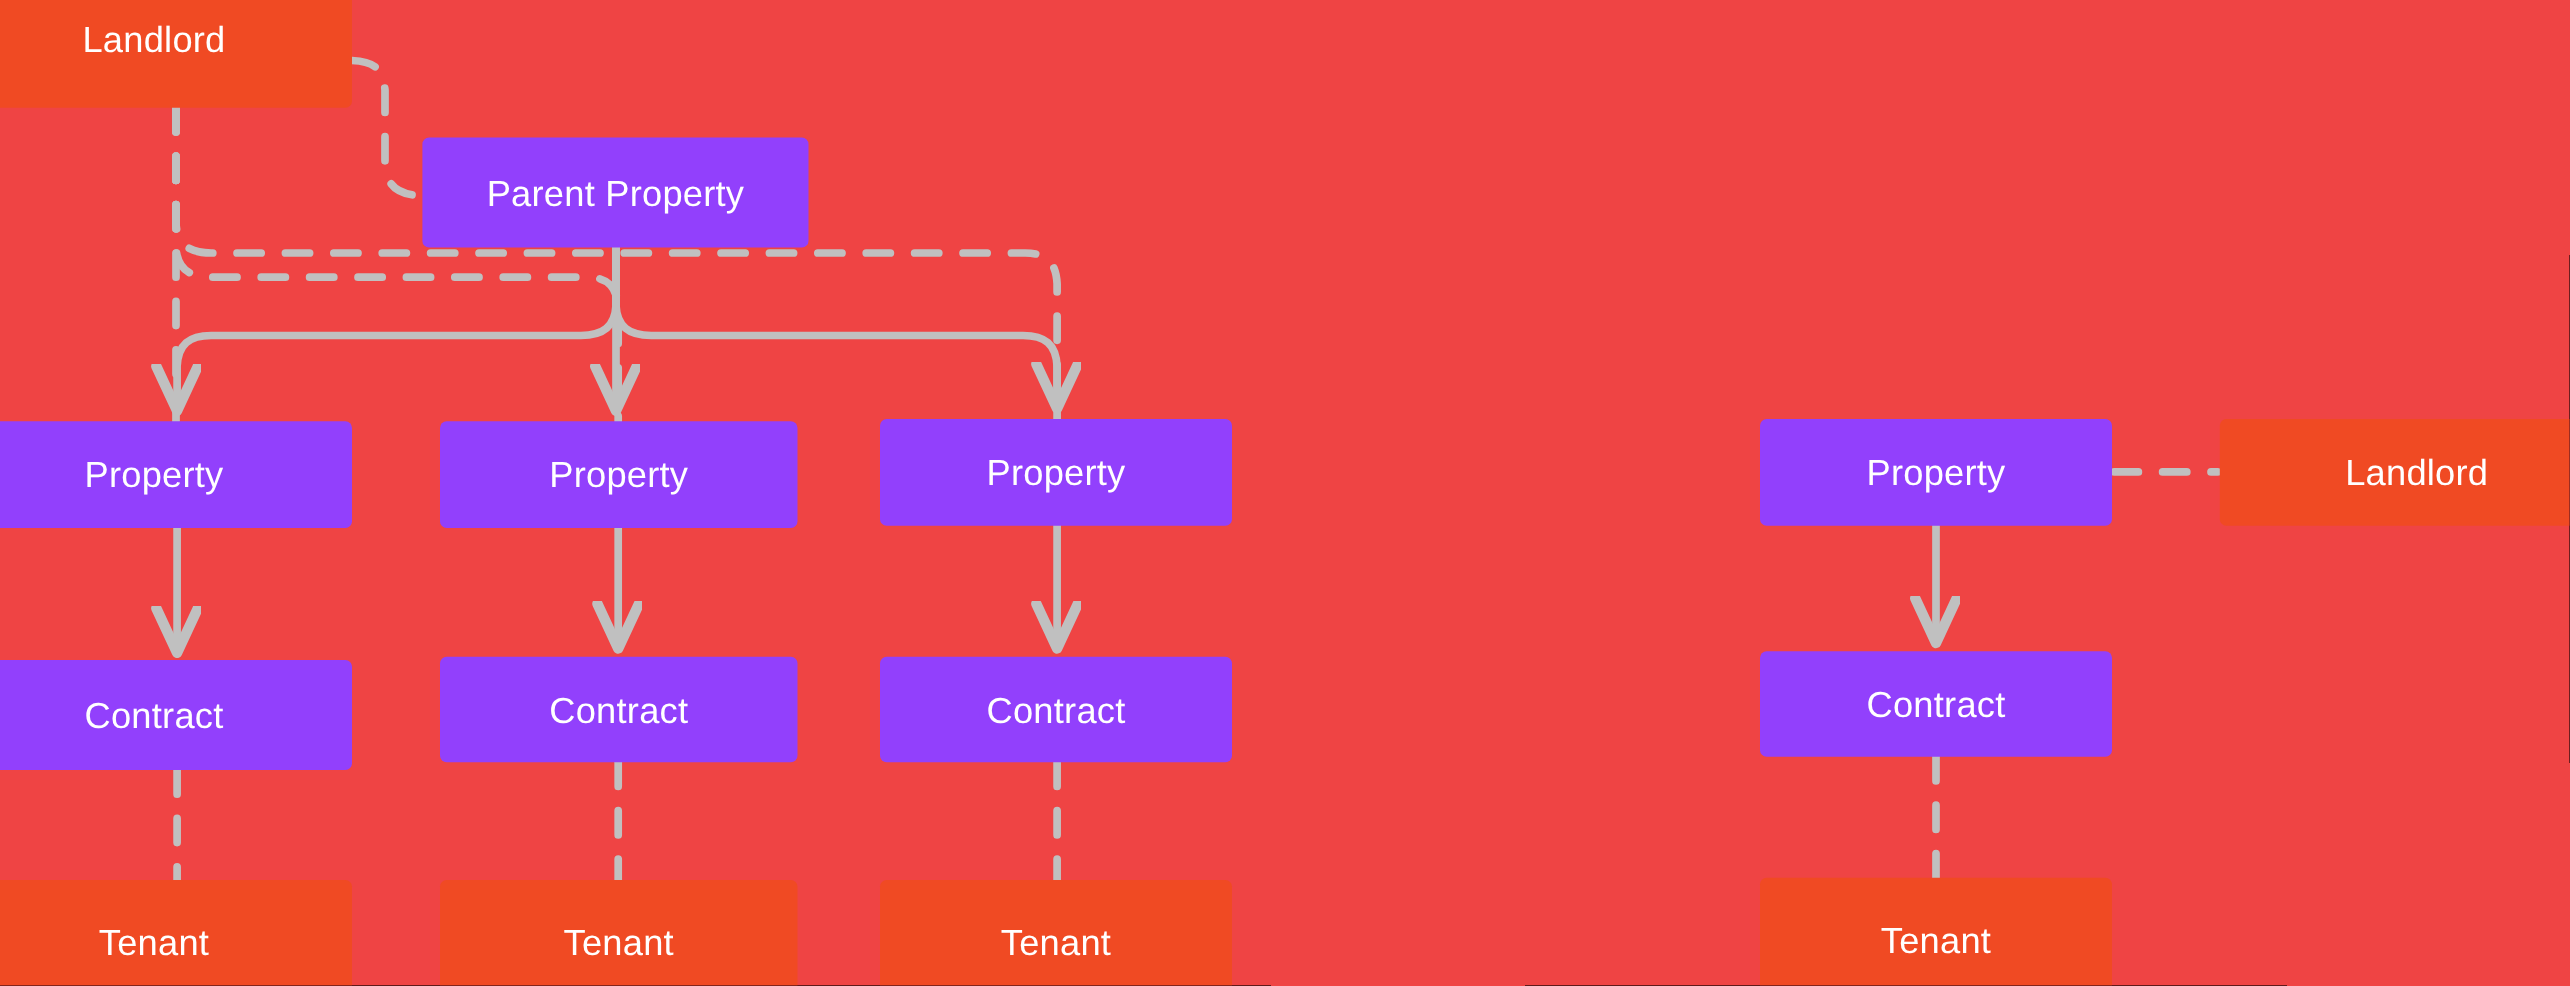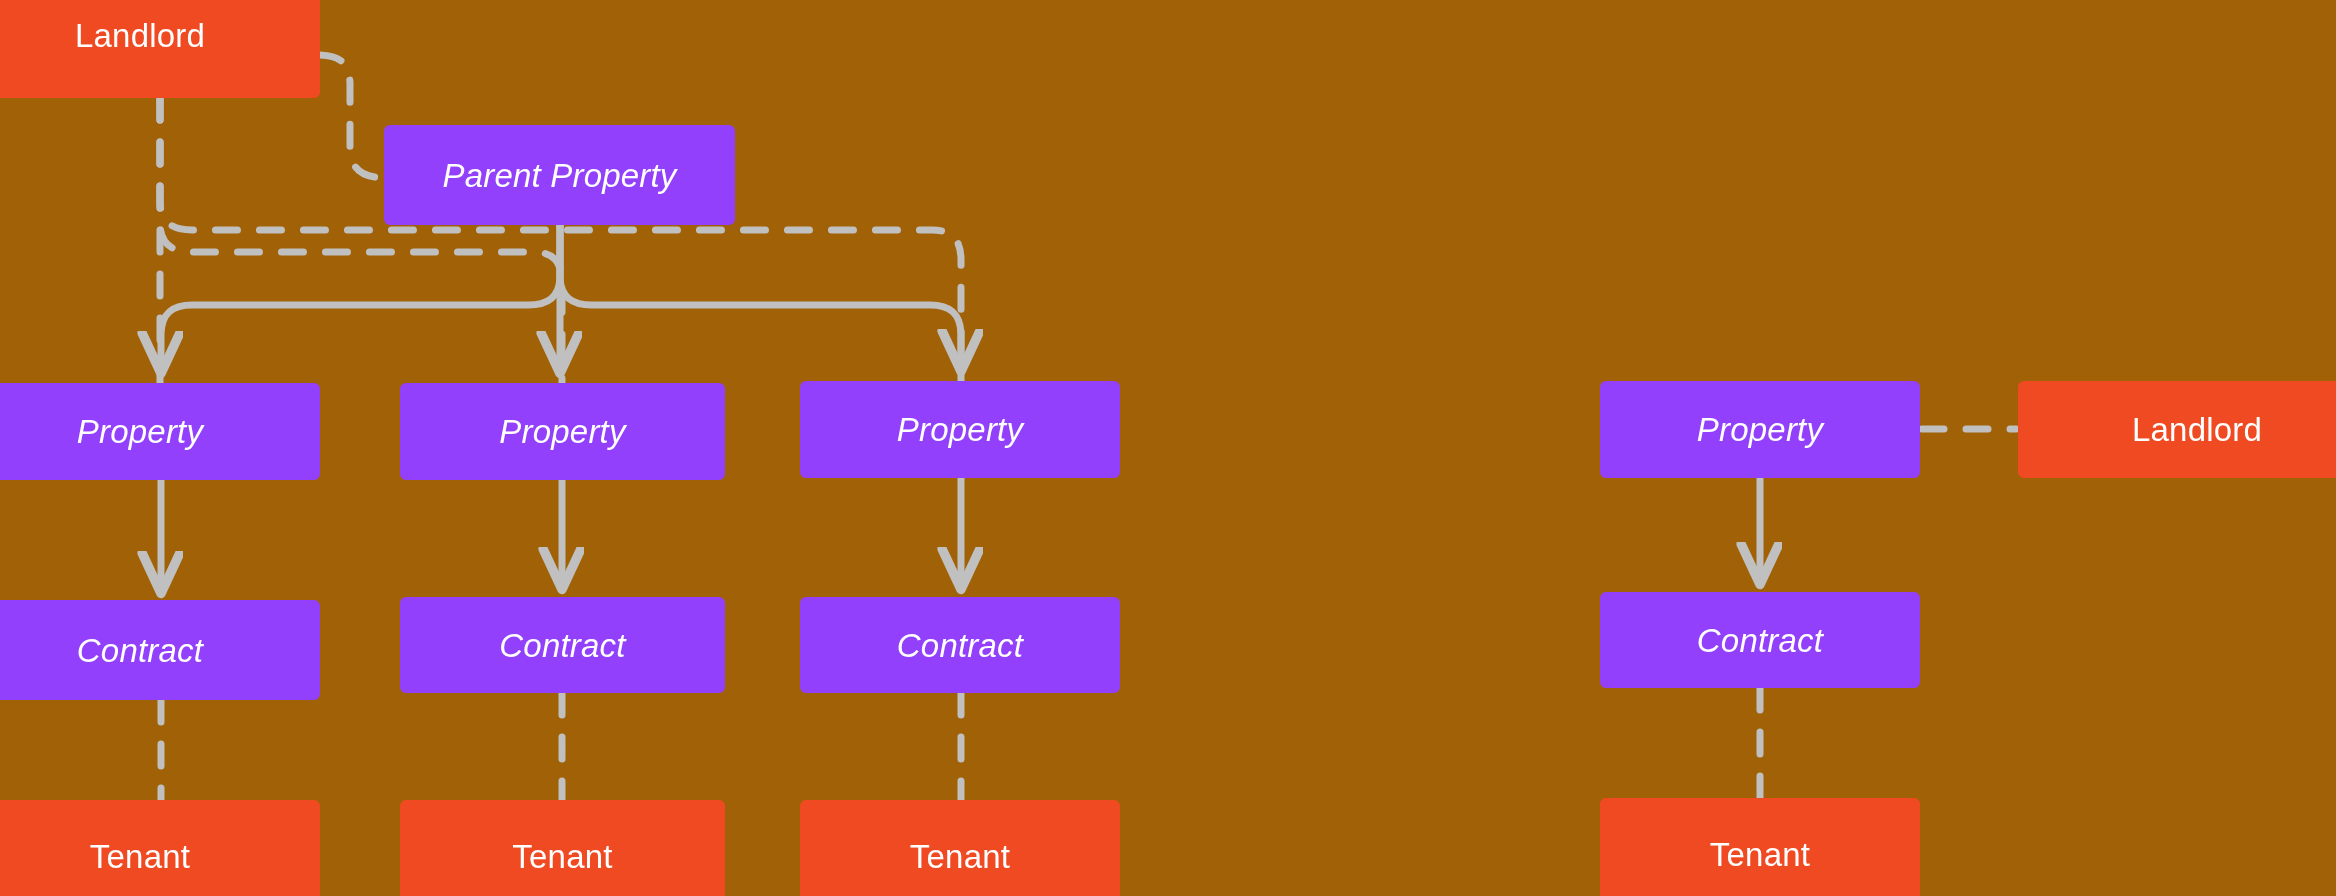--- a/index.html
+++ b/index.html
@@ -7,21 +7,21 @@
     padding: 0;
     background: #000000;
   }
   body {
     font-family: "Liberation Sans", sans-serif;
   }
   #canvas {
     position: relative;
     width: 2336px;
     height: 896px;
-    background: #a16207;
+    background: #ef4444;
     overflow: hidden;
   }
   #edge-layer {
     position: absolute;
     left: 0;
     top: 0;
     width: 2336px;
     height: 896px;
     pointer-events: none;
   }
@@ -40,21 +40,20 @@
     z-index: 2;
   }
   .node-label {
     pointer-events: none;
   }
   .node.person {
     background: #f04a23;
   }
   .node.entity {
     background: #9240fc;
-    font-style: italic;
   }
 </style>
 </head>
 <body>
 
 <div id="canvas">
 
   <svg id="edge-layer" viewBox="0 0 2336 896" xmlns="http://www.w3.org/2000/svg">
     <defs>
       <marker id="arrowhead" markerWidth="7" markerHeight="7" refX="5.6" refY="3.1" orient="auto" markerUnits="strokeWidth">

